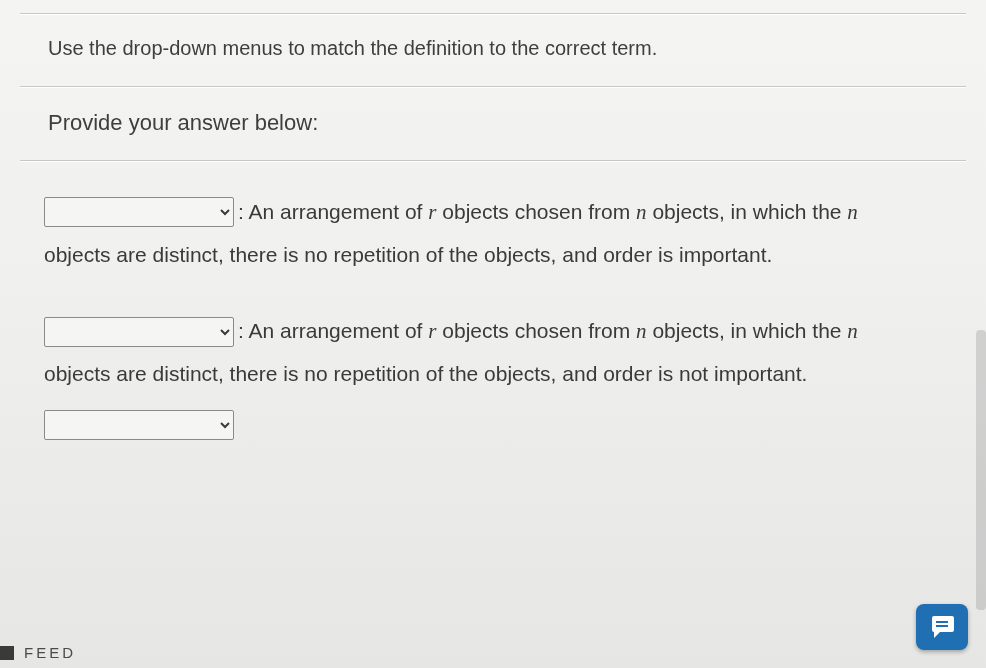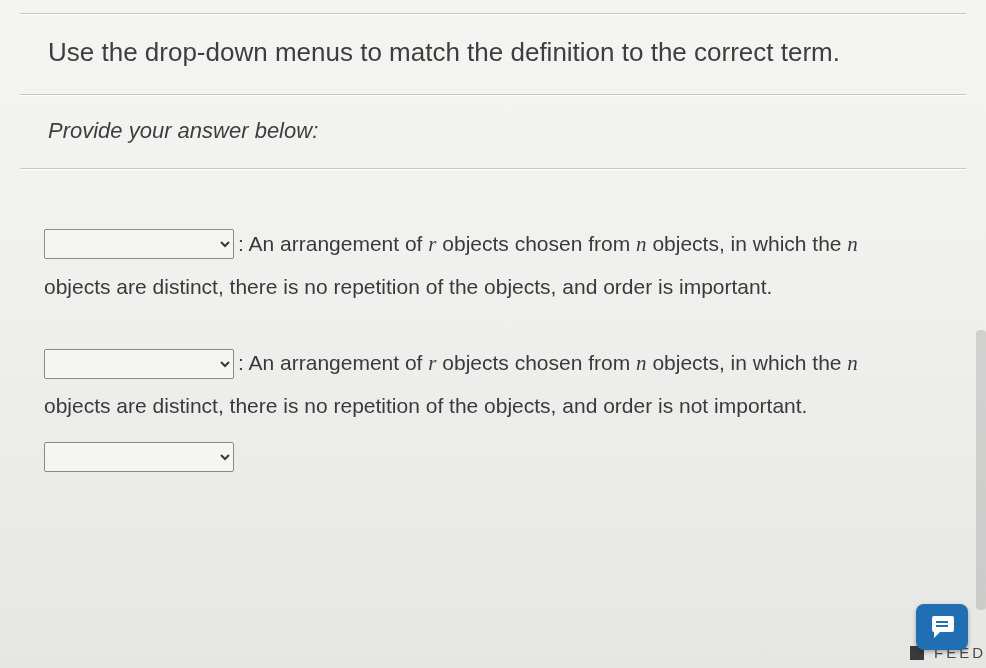--- a/index.html
+++ b/index.html
@@ -17,38 +17,37 @@
     background: linear-gradient(180deg, #f4f4f2 0%, #f0f1ef 40%, #e6e7e5 100%);
     color: #3b3b3b;
   }
   .cut-row {
     height: 14px;
     border-bottom: 1px solid #c7c7c5;
     margin: 0 20px;
   }
   .instruction-row {
     padding: 22px 28px 26px 28px;
-    font-size: 26px;
+    font-size: 20px;
     color: #3e3e3e;
     border-top: 1px solid #fff; 
     border-bottom: 1px solid #c7c7c5;
     margin: 0 20px;
   }
   .prompt-row {
     padding: 22px 28px 24px 28px;
     font-size: 22px;
     color: #3e3e3e;
     border-top: 1px solid #fff;
     border-bottom: 1px solid #c7c7c5;
     margin: 0 20px;
-    font-style: italic;
   }
   .answers {
     margin: 0 20px;
-    padding: 53px 24px 0 24px;
+    padding: 29px 24px 0 24px;
     border-top: 1px solid #fff;
     font-size: 21px;
     line-height: 1.9;
     color: #3a3a3a;
   }
   .def-block {
     margin-bottom: 36px;
   }
   .def-block.tight { margin-bottom: 10px; }
   select.term-select {
@@ -69,21 +68,21 @@
   .italic-n, .italic-r {
     font-style: italic;
     font-family: "Times New Roman", serif;
   }
   .feedback-cut {
     position: absolute;
     bottom: 0;
     left: 0;
     right: 0;
     height: 24px;
-    text-align: right;
+    text-align: left;
     font-size: 15px;
     letter-spacing: 3px;
     color: #4a4a4a;
     overflow: hidden;
   }
   .feedback-cut .box {
     display: inline-block;
     width: 14px;
     height: 14px;
     background: #3a3a3a;

